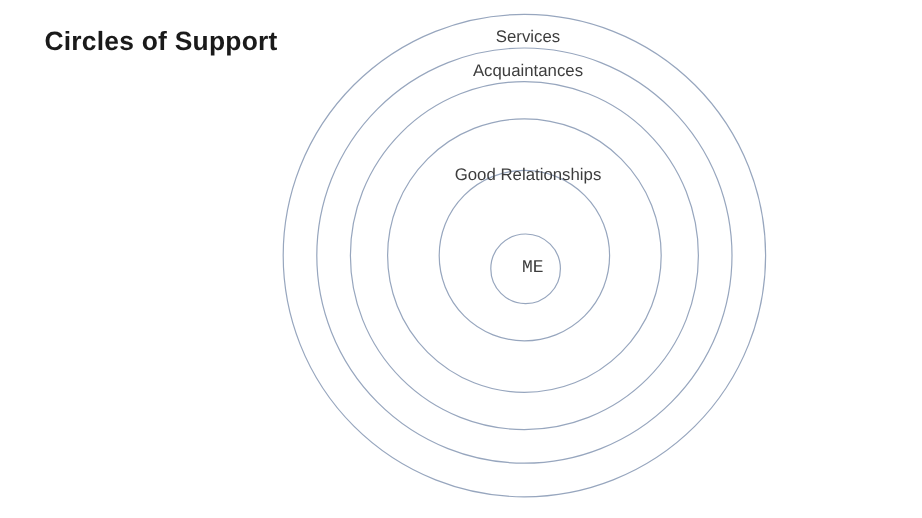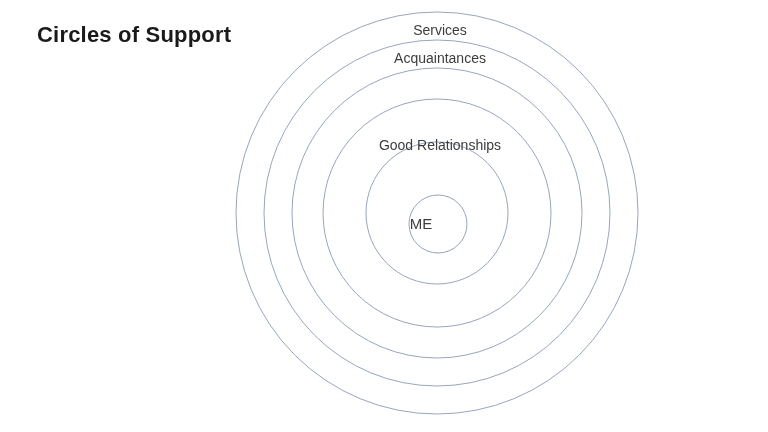--- a/index.html
+++ b/index.html
@@ -46,21 +46,21 @@
     font-size: 14px;
     line-height: 17px;
     color: var(--color-label, #3d3d3d);
     font-family: "Liberation Sans", sans-serif;
   }
   .ring-label.l0 { top: 22px; }
   .ring-label.l1 { top: 50px; }
   .ring-label.l2 { top: 89px; margin-top: 48px; }
   .ring-label.l3 { top: 120px; }
   .ring-label.l4 { top: 166px; }
-  .ring-label.l5 { top: 215px; font-size: 15px; left: 421px; }
+  .ring-label.l5 { top: 215px; font-size: 15px; left: 444px; font-family: Liberation Mono, monospace; }
 </style>
 </head>
 <body>
 
 <div class="slide">
 
   <h1 class="slide-title">Circles of Support</h1>
 
   <svg class="rings" width="768" height="432" viewBox="0 0 768 432">
     <circle cx="437" cy="213" r="201"></circle>

